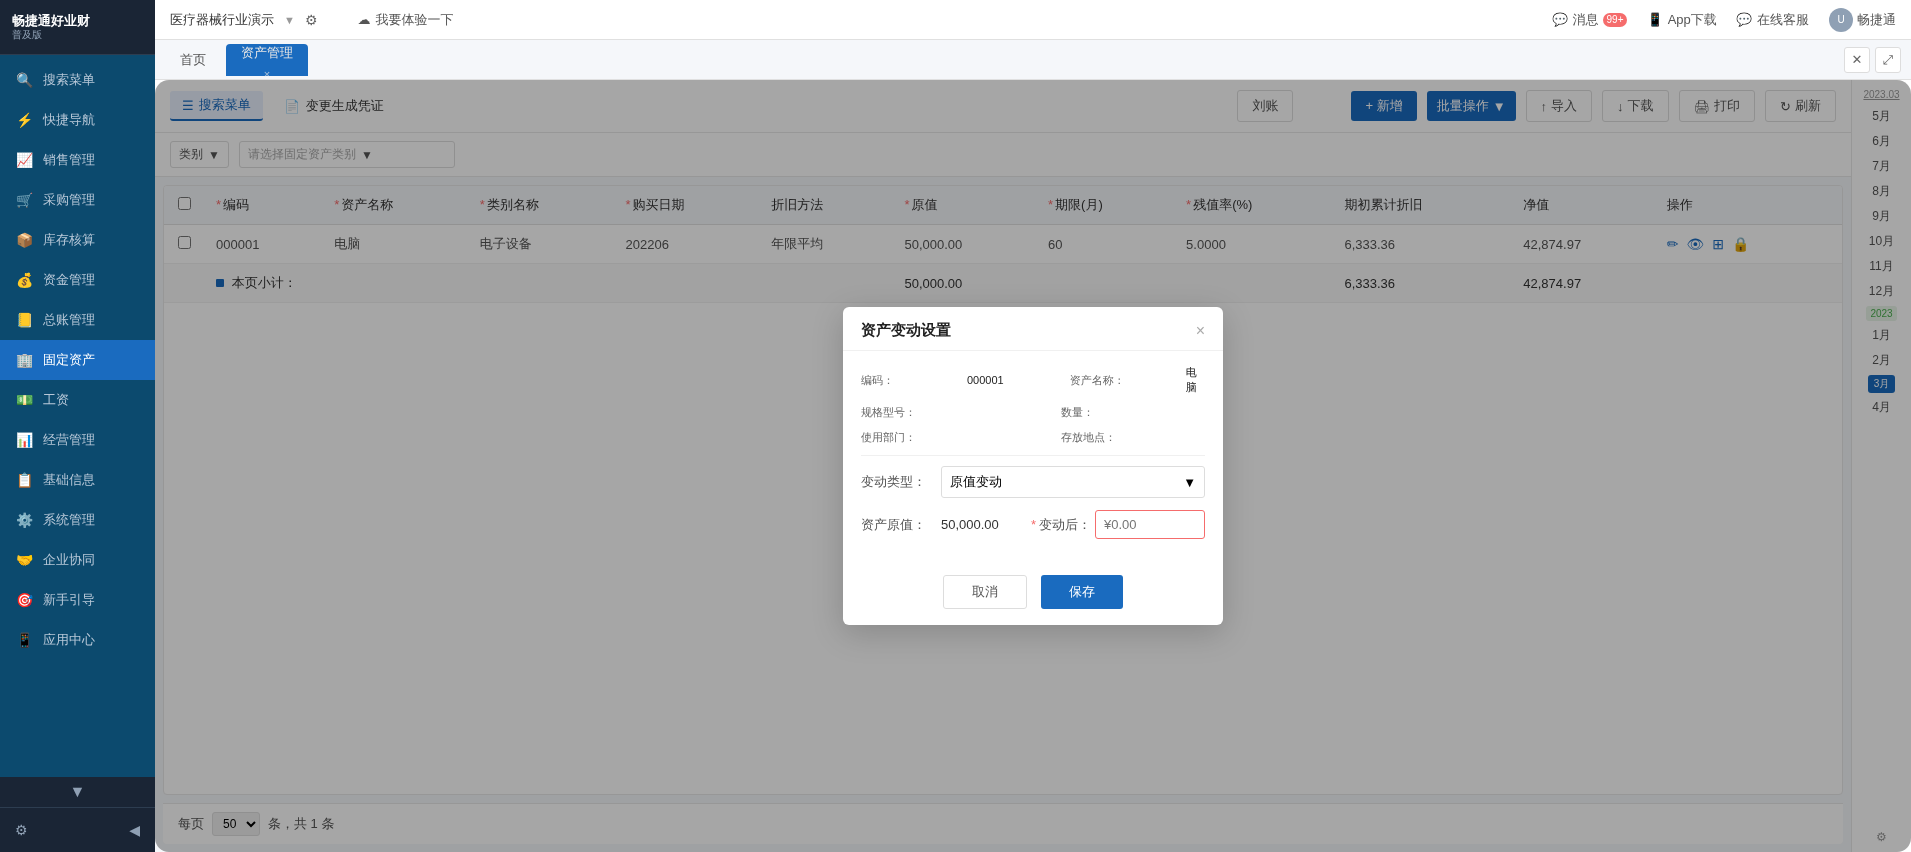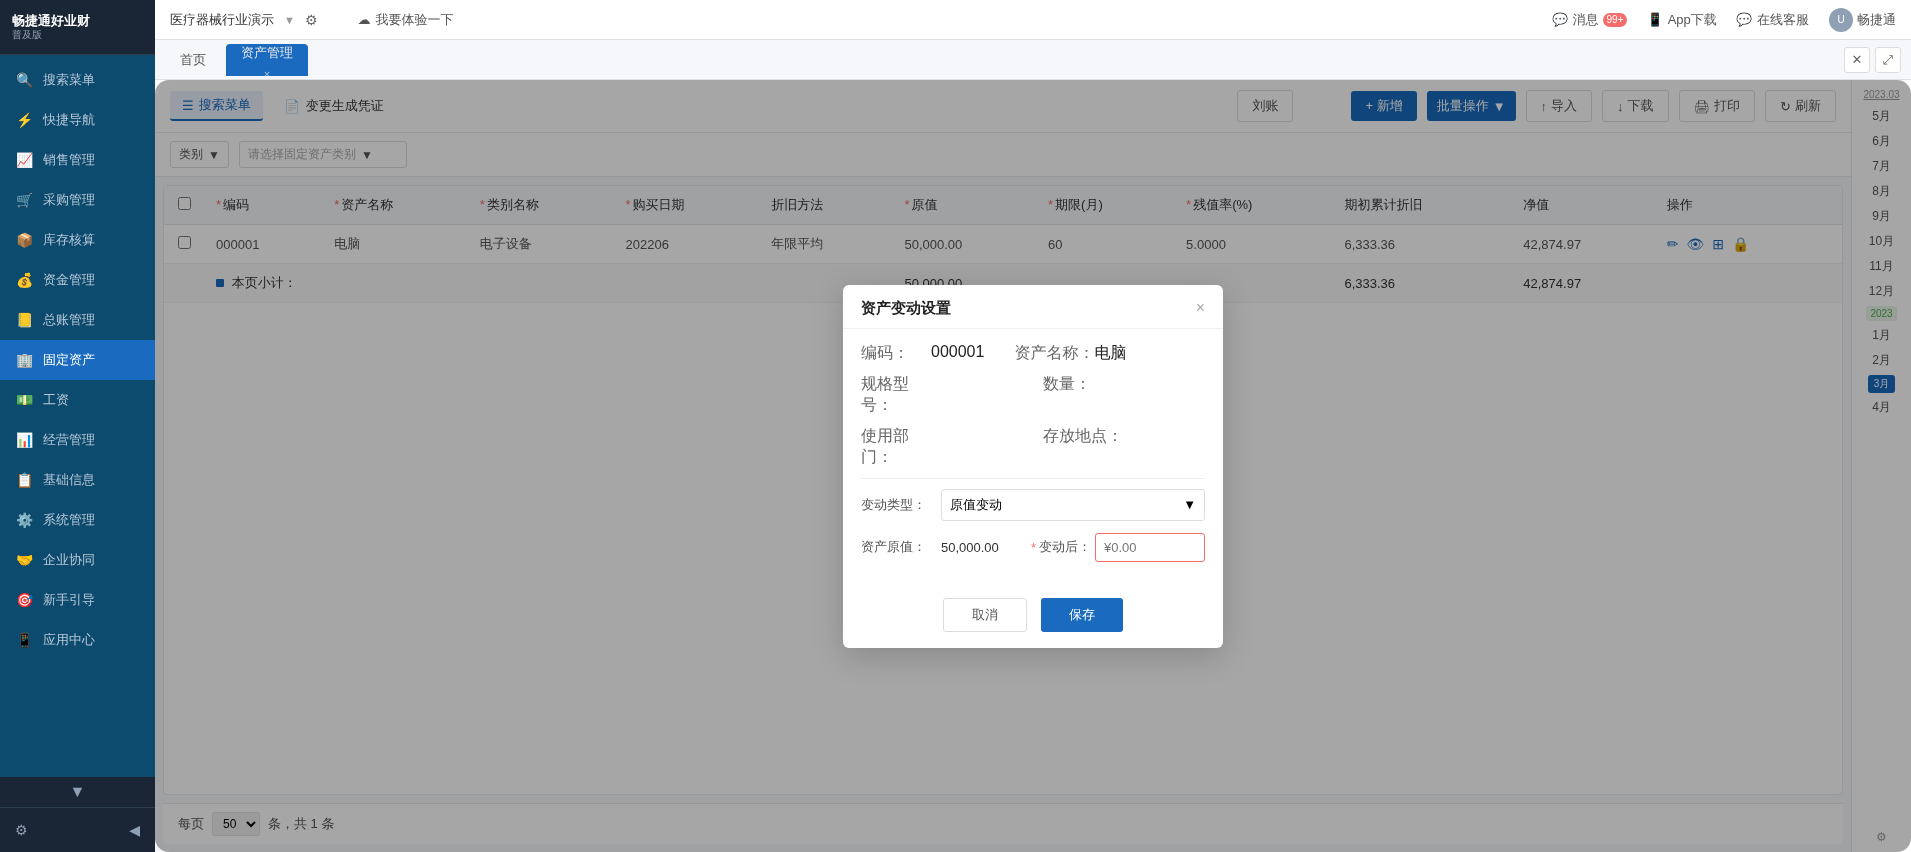--- a/index.html
+++ b/index.html
@@ -460,23 +460,25 @@
     .modal-close {
       cursor: pointer;
       color: #aaa;
       font-size: 16px;
     }
     .modal-body {
       padding: 14px 18px;
     }
     .modal-row {
       display: flex;
+      align-items: center;
       margin-bottom: 10px;
-      font-size: 16px;
-      color: #555;
+      font-size: 11px;
+      color: #555;
+      gap: 36px;
     }
     .modal-label {
       width: 70px;
       color: #666;
       flex-shrink: 0;
     }
     .modal-value {
       color: #222;
       font-weight: 400;
     }
@@ -727,21 +729,21 @@
           <span>↻</span>
           <span>刷新</span>
         </button>
       </div>
 
       <div class="filter-bar">
         <div class="filter-select">
           <span>类别</span>
           <span>▼</span>
         </div>
-        <div class="filter-select" style="width:168px;">
+        <div class="filter-select" style="width:216px;">
           <span style="color:#aaa;">请选择固定资产类别</span>
           <span>▼</span>
         </div>
       </div>
 
       <div class="table-container">
         <table>
           <thead>
             <tr>
               <th class="checkbox-cell">

